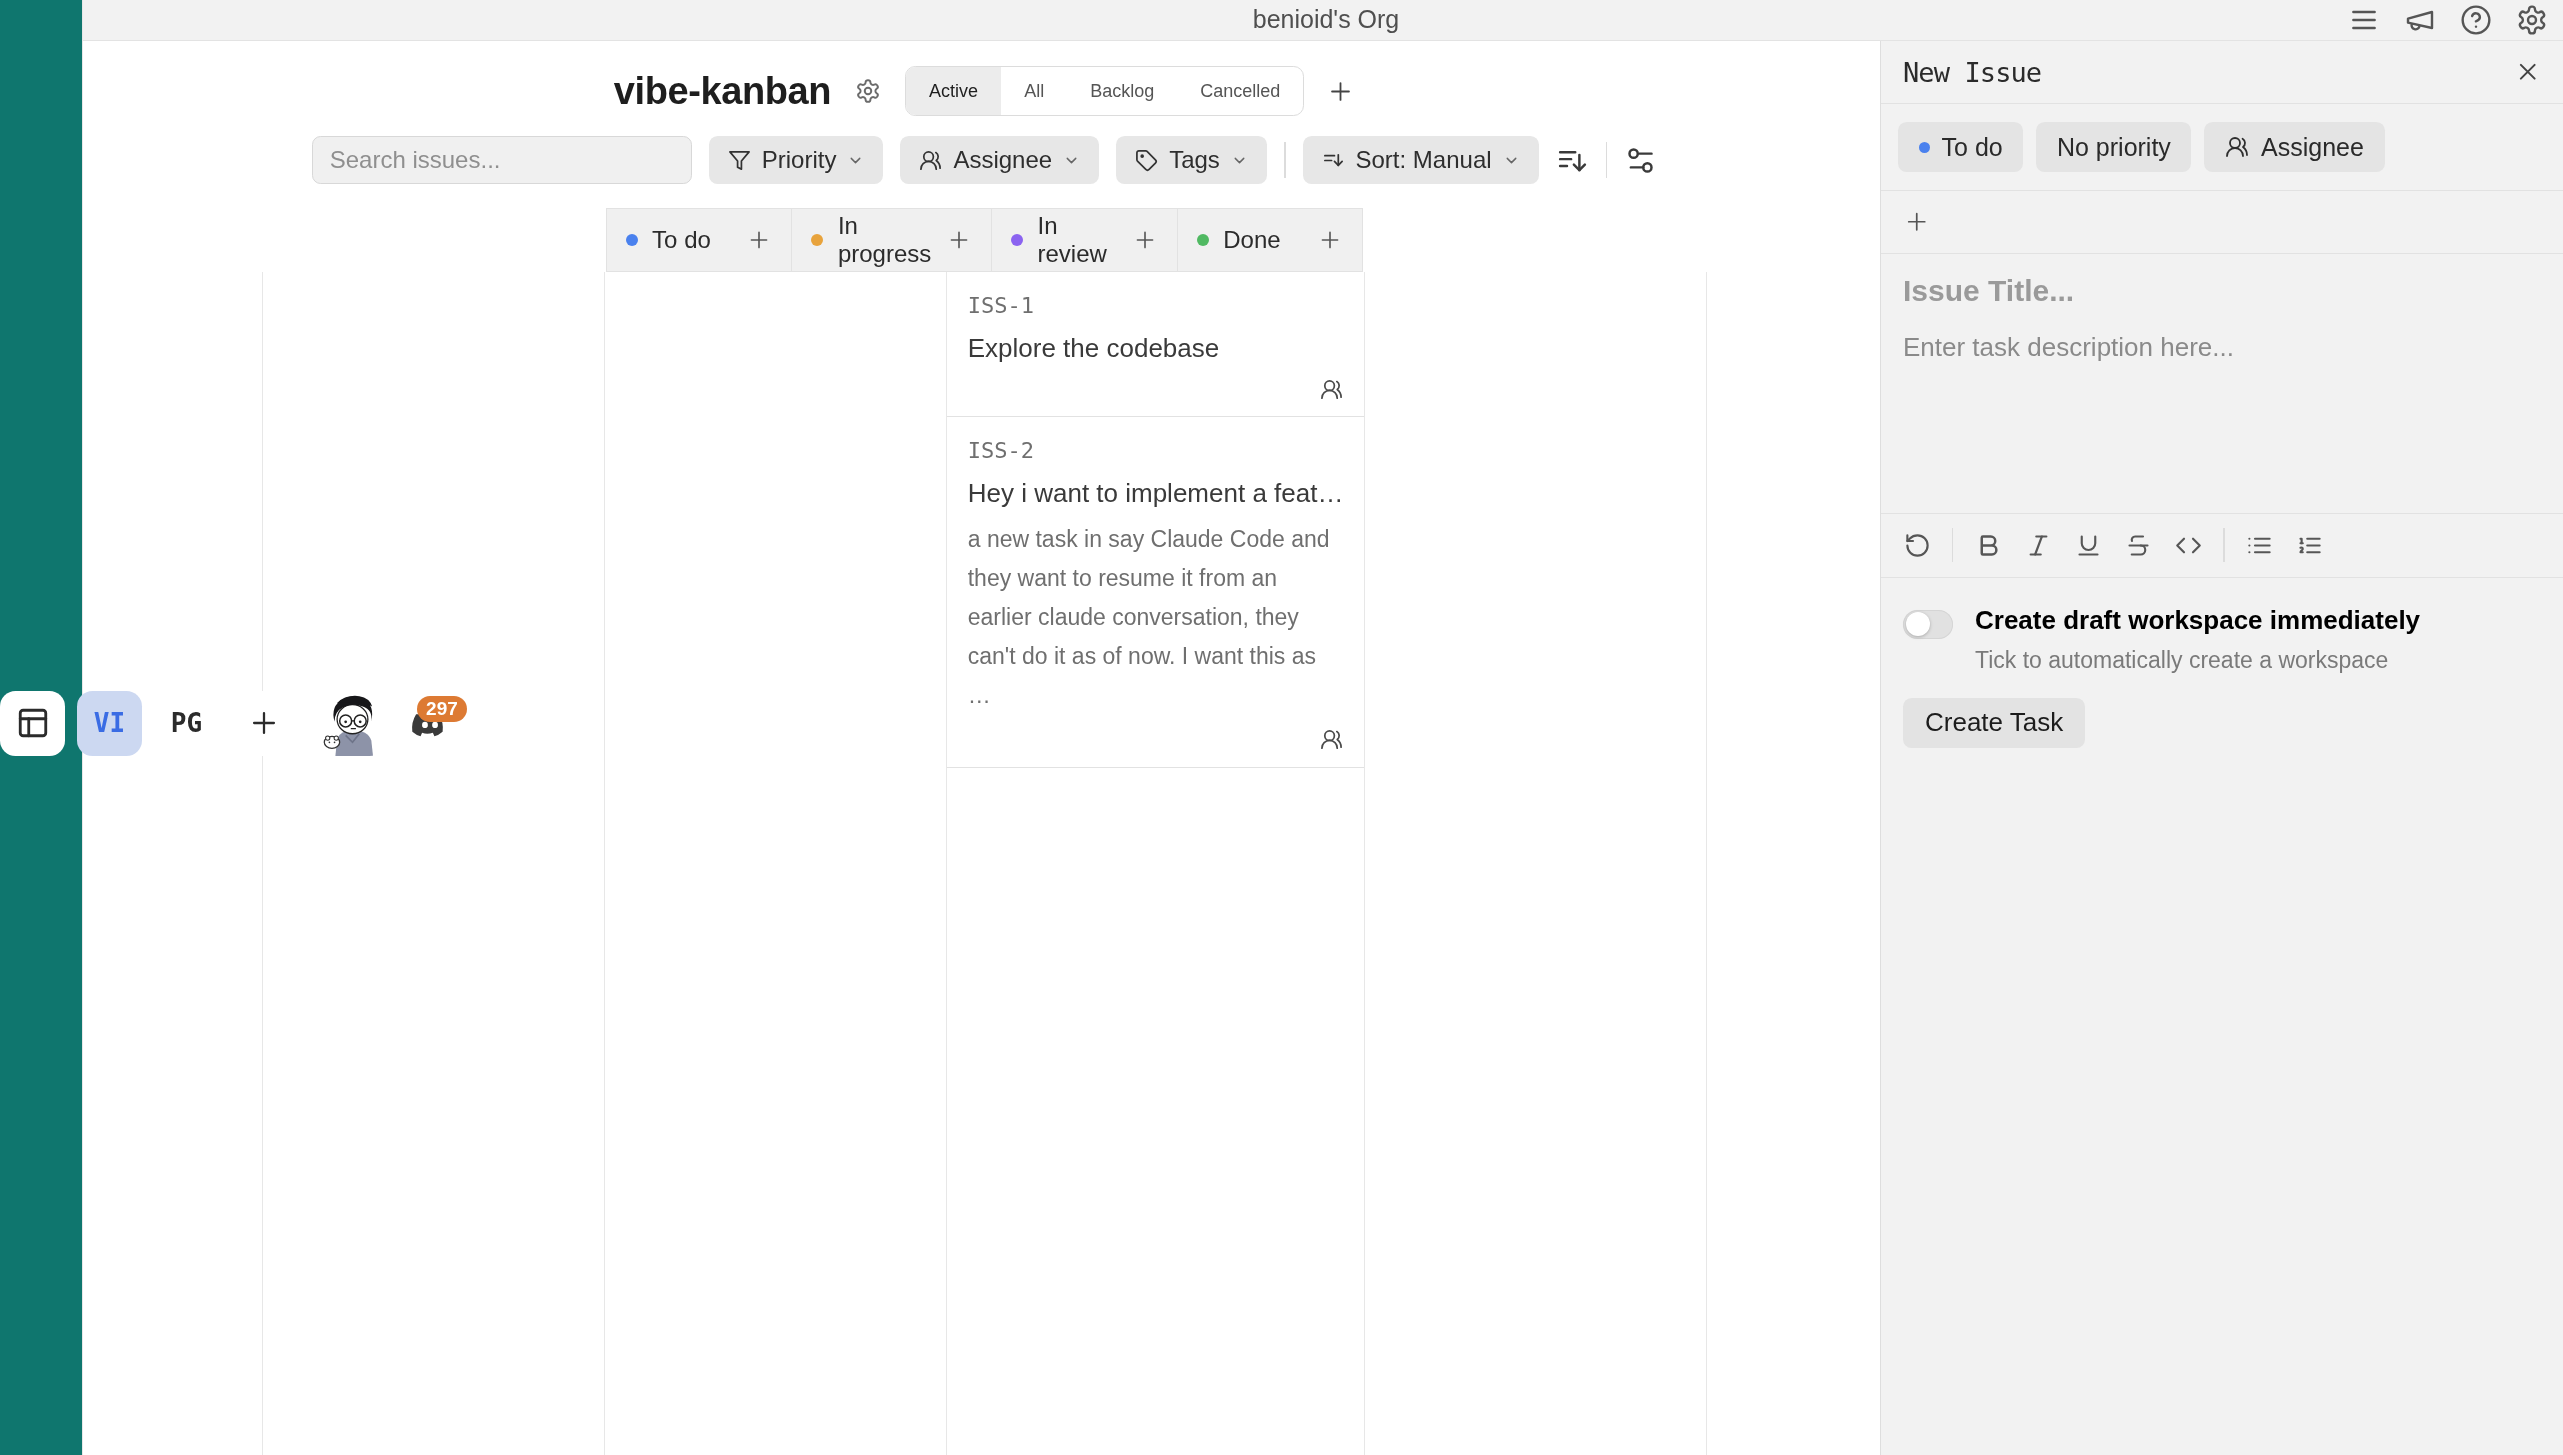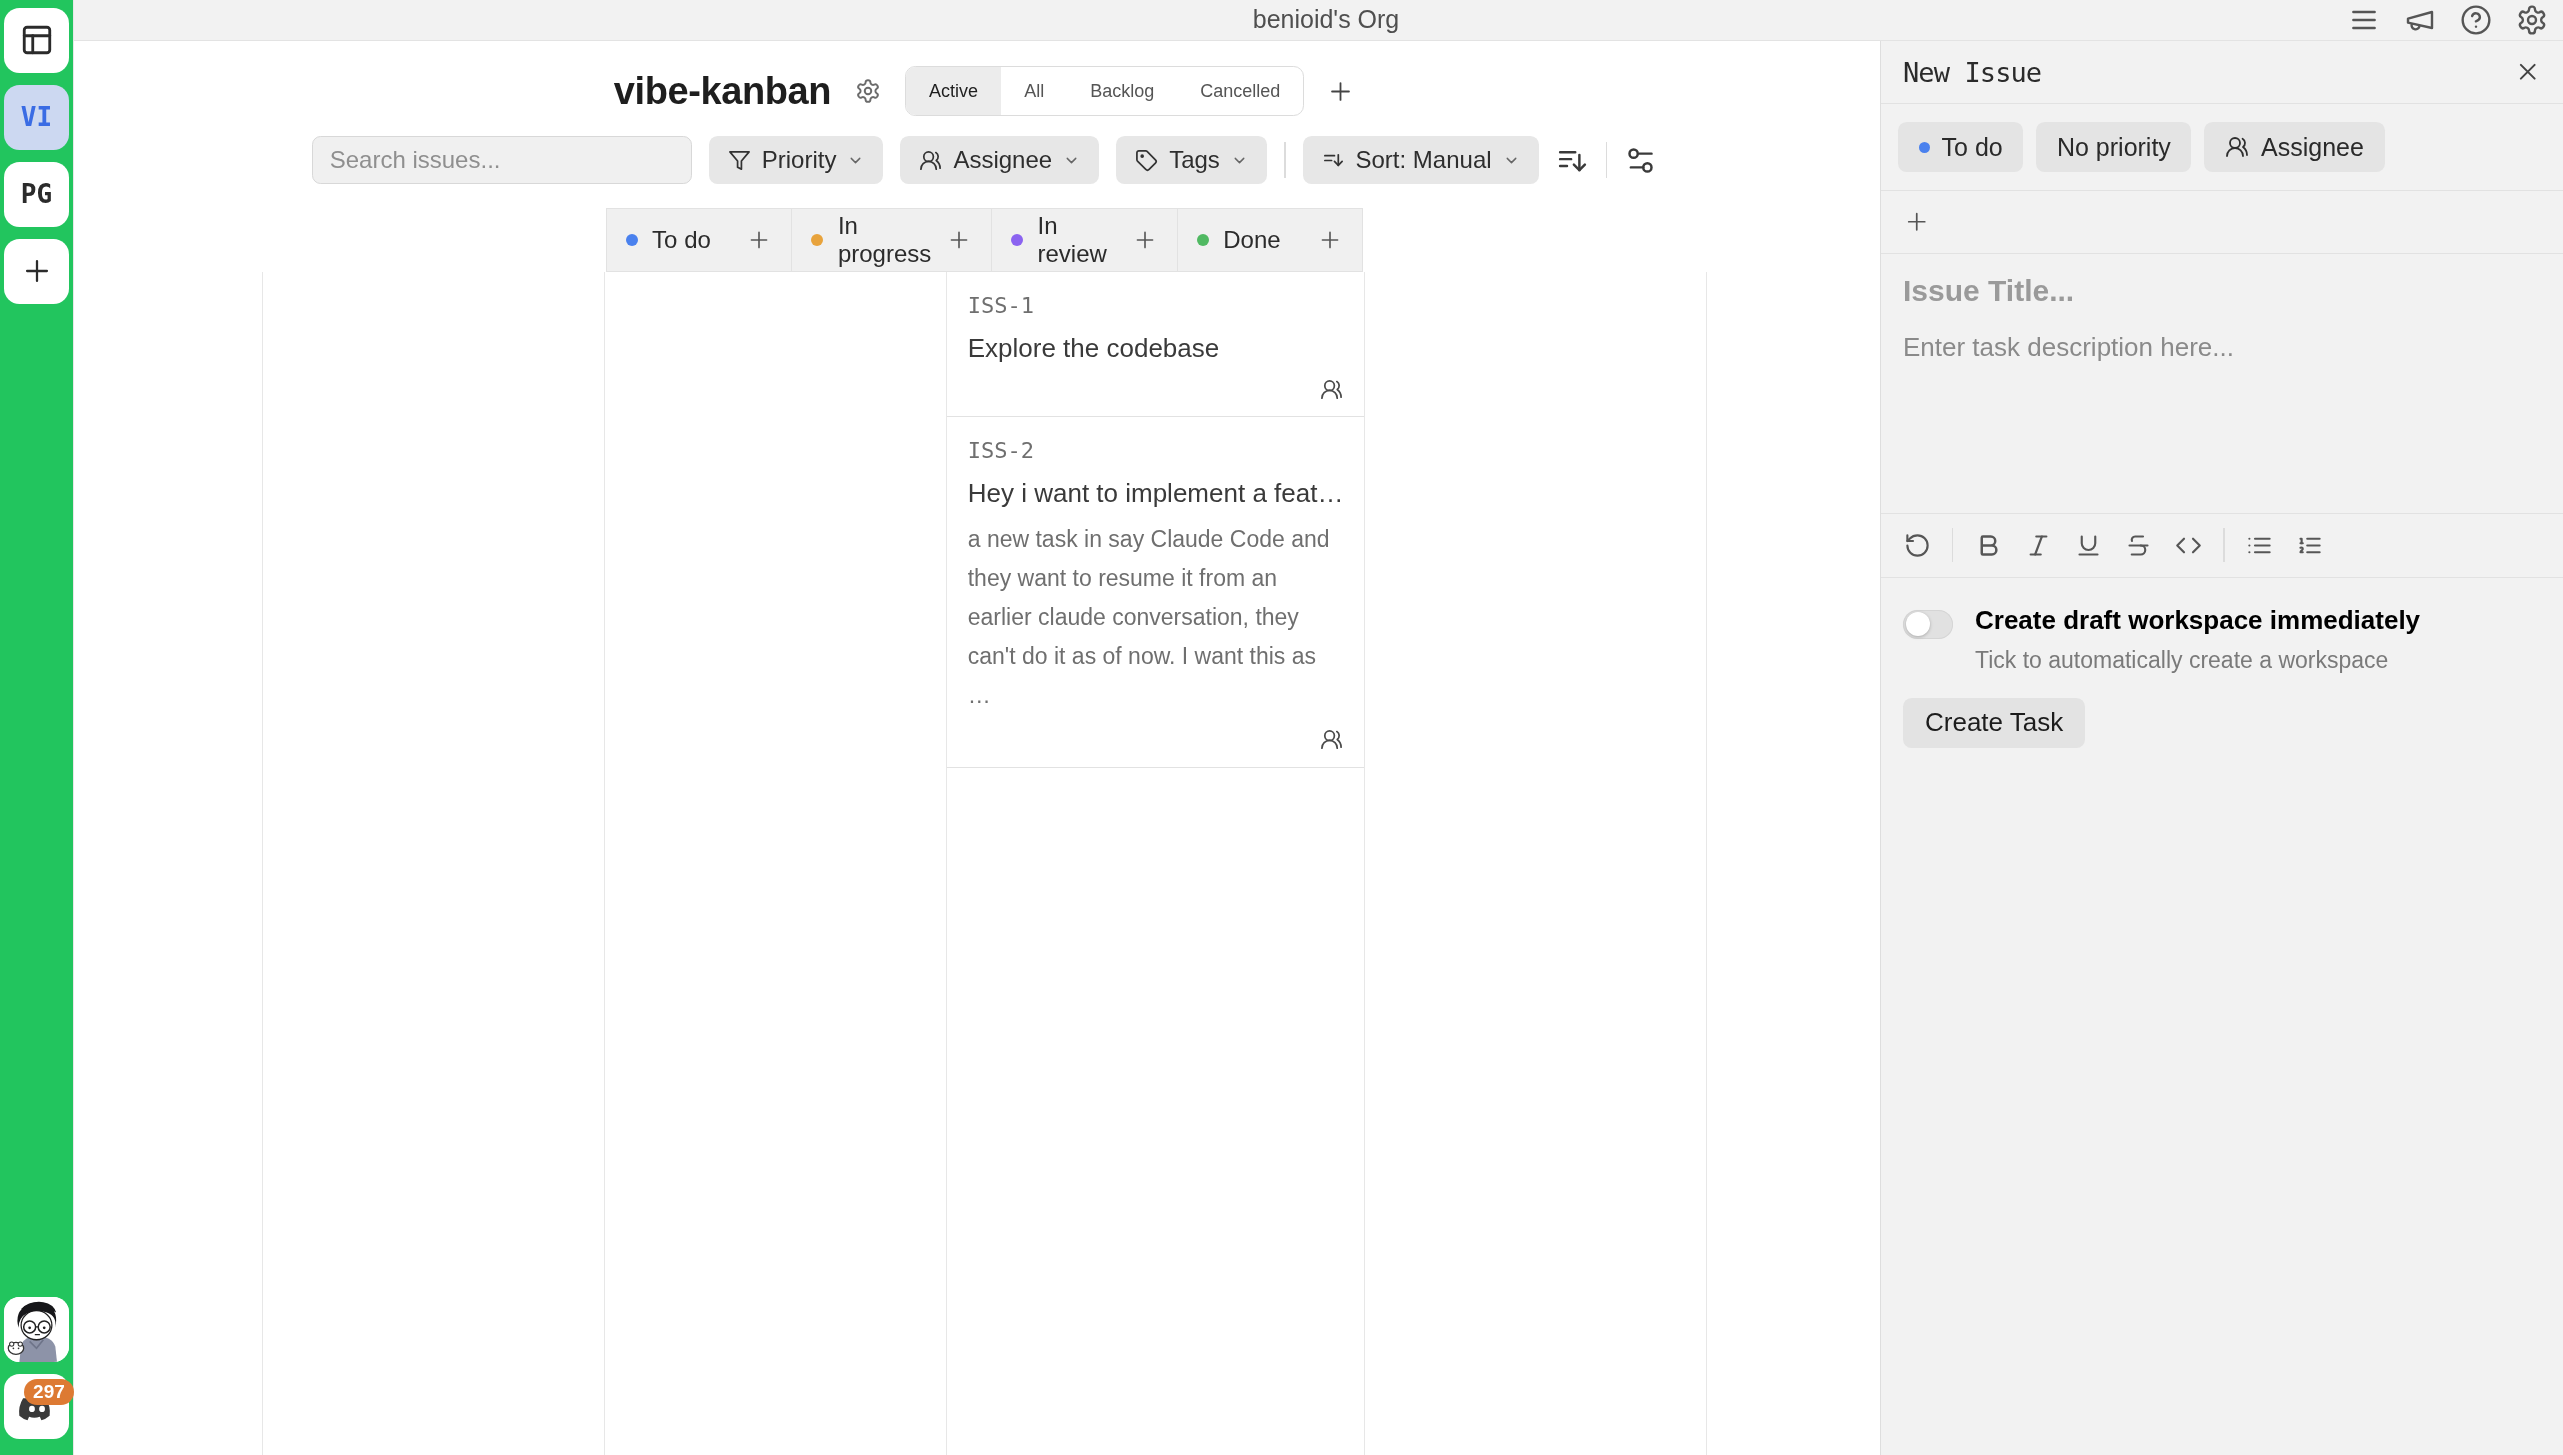--- a/index.html
+++ b/index.html
@@ -22,23 +22,23 @@
     font-size:25px; color:#4f4f4f;
   }
   .topbar-icons {
     position:absolute; right:15.5px; top:0; height:39px;
     display:flex; align-items:center; gap:24px; color:#555;
   }
   .topbar-icons svg { width:32px; height:32px; }
 
   
   .sidebar {
-    position:absolute; left:0; top:0; bottom:0; width:74px; z-index:5;
-    background:#22c55e; border-right:0.9px solid #e7e7e7;
-    display:flex; flex-direction:column; align-items:center;
+    position:absolute; left:0; top:0; bottom:0; width:83px; z-index:5;
+    background:#0f766e; border-right:0.9px solid #e7e7e7;
+    display:flex; flex-direction:row; align-items:center;
     padding:7.7px 0 17px; gap:12px;
   }
   .sb-btn {
     width:65px; height:65px; border-radius:15.5px; background:#fff;
     display:flex; align-items:center; justify-content:center;
     font-family:"DejaVu Sans Mono", monospace; font-weight:bold; font-size:26px; color:#2b2b2b;
     flex-shrink:0;
   }
   .sb-btn svg { width:34px; height:34px; color:#2b2b2b; }
   .sb-btn.active { background:#ccd8f1; color:#3a6ce4; }

